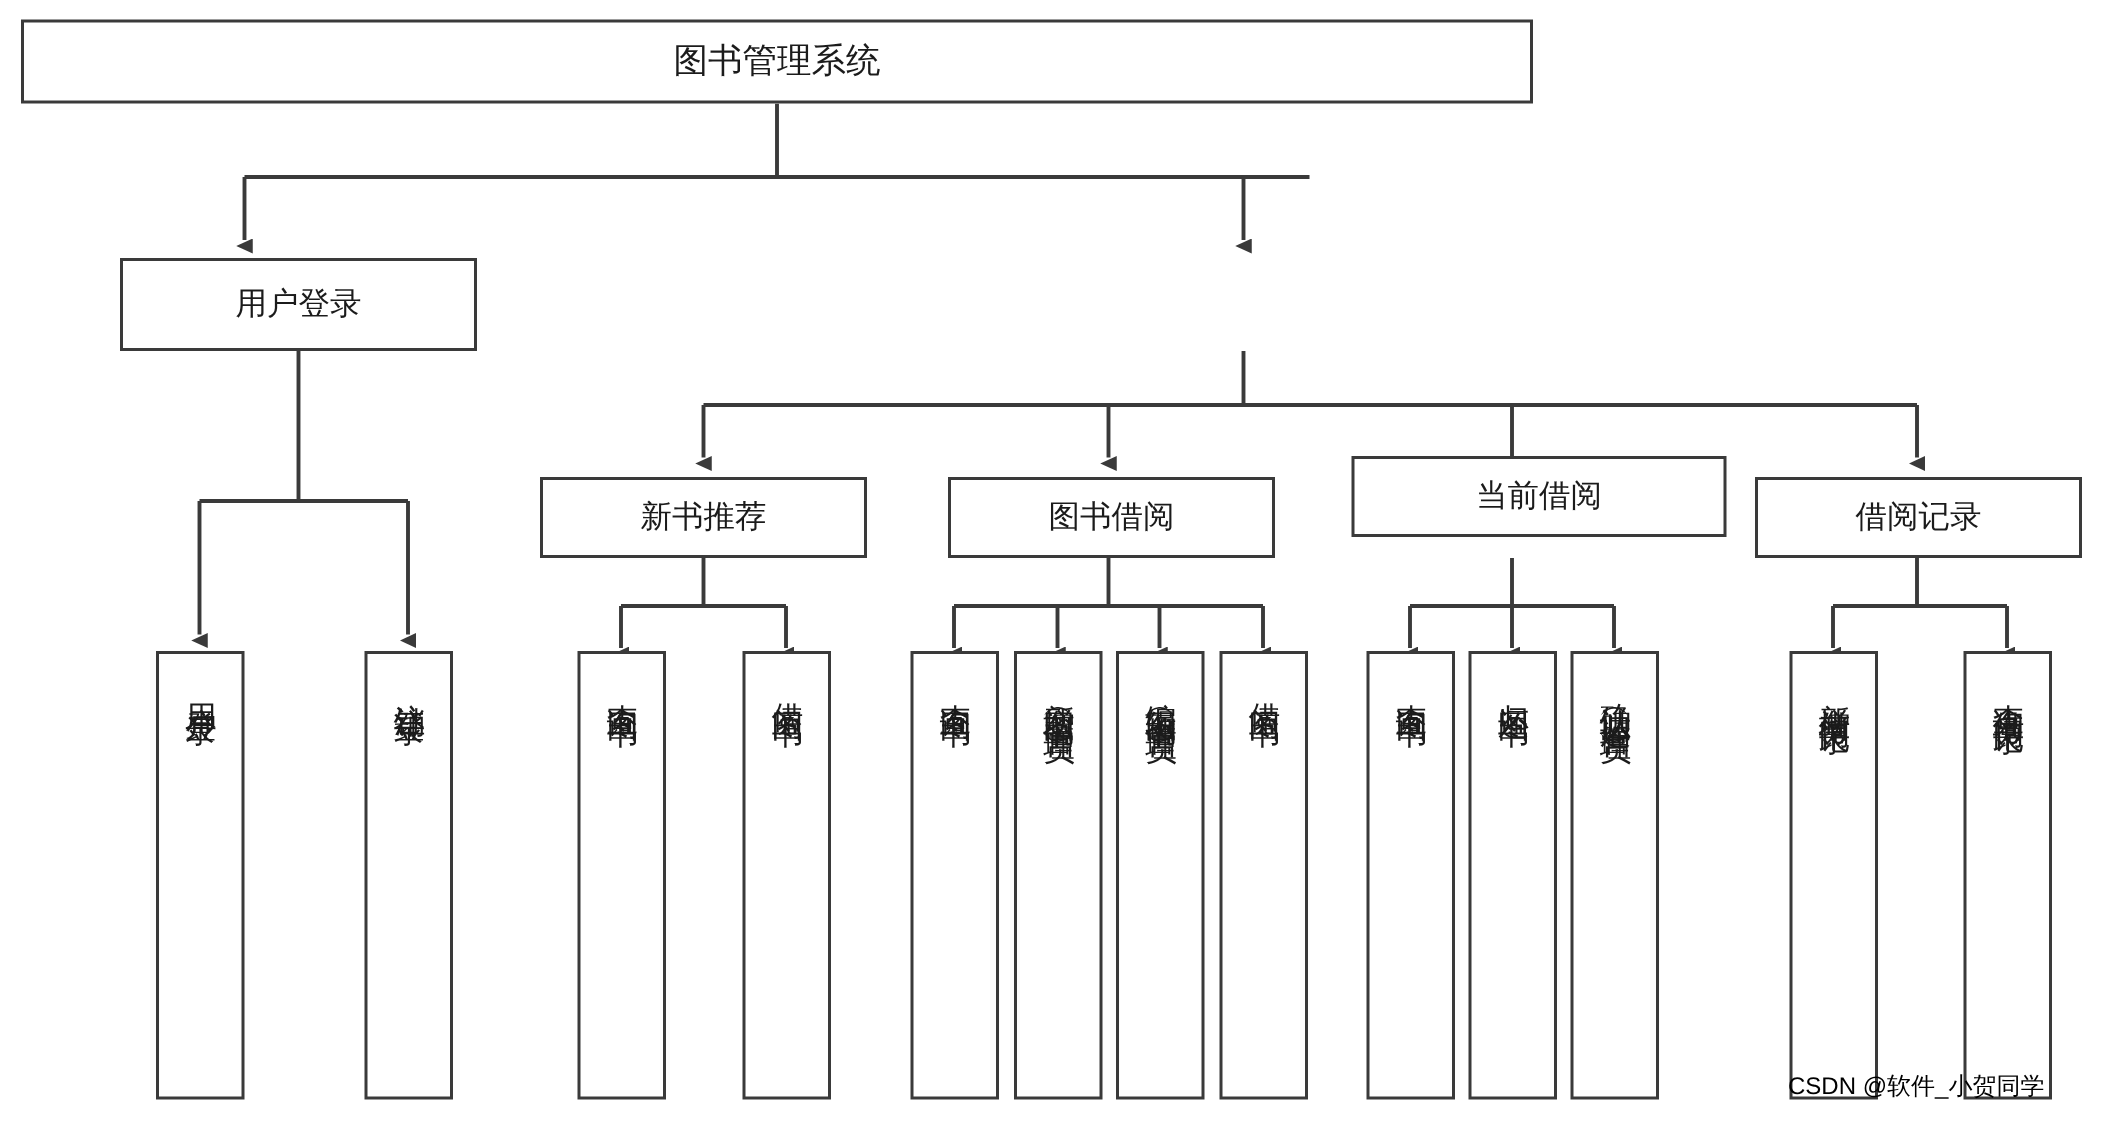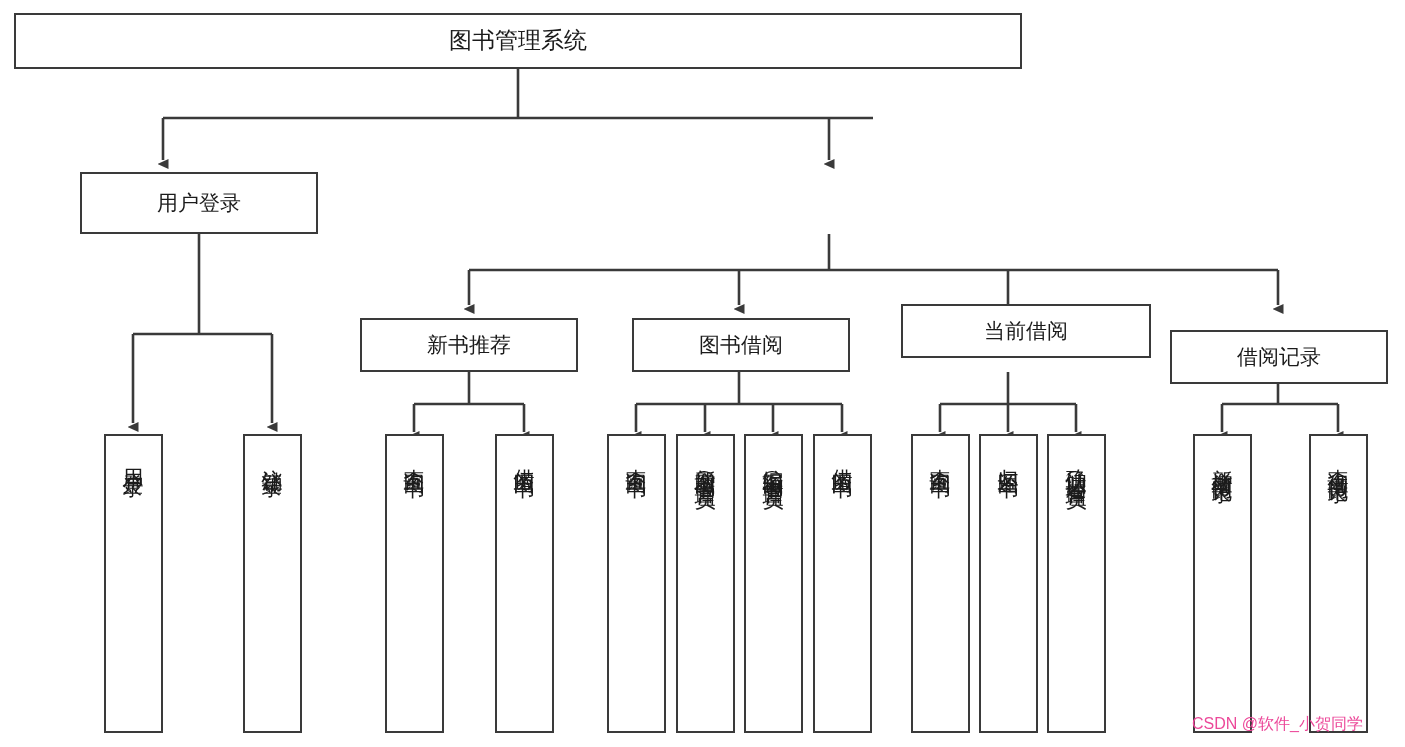--- a/index.html
+++ b/index.html
@@ -55,21 +55,21 @@
     font-size: 21px;
     letter-spacing: 3px;
     line-height: 1;
     white-space: pre-line;
   }
   .watermark {
     position: absolute;
     left: 1192px;
     top: 714px;
     font-size: 16px;
-    color: #ec4899;
+    color: #000000;
     white-space: nowrap;
     z-index: 5;
   }
 </style>
 </head>
 <body>
 
 <div id="canvas">
 
   <svg class="wires" viewBox="0 0 1405 747" xmlns="http://www.w3.org/2000/svg">
@@ -132,21 +132,21 @@
 
   <div class="node lvl2" style="left:632px; top:318px; width:218px; height:54px;">
     <span class="lbl">图书借阅</span>
   </div>
   <div class="node lvl2" style="left:360px; top:318px; width:218px; height:54px;">
     <span class="lbl">新书推荐</span>
   </div>
   <div class="node lvl2" style="left:901px; top:304px; width:250px; height:54px;">
     <span class="lbl">当前借阅</span>
   </div>
-  <div class="node lvl2" style="left:1170px; top:318px; width:218px; height:54px;margin-top:12px;">
+  <div class="node lvl2" style="left:1170px; top:318px; width:218px; height:54px;">
     <span class="lbl">借阅记录</span>
   </div>
 
   <div class="node leaf" style="left:104px; top:434px; width:59px; height:299px;">
     <span class="lbl">用户登录</span>
   </div>
   <div class="node leaf" style="left:243px; top:434px; width:59px; height:299px;">
     <span class="lbl">注销登录</span>
   </div>
 

